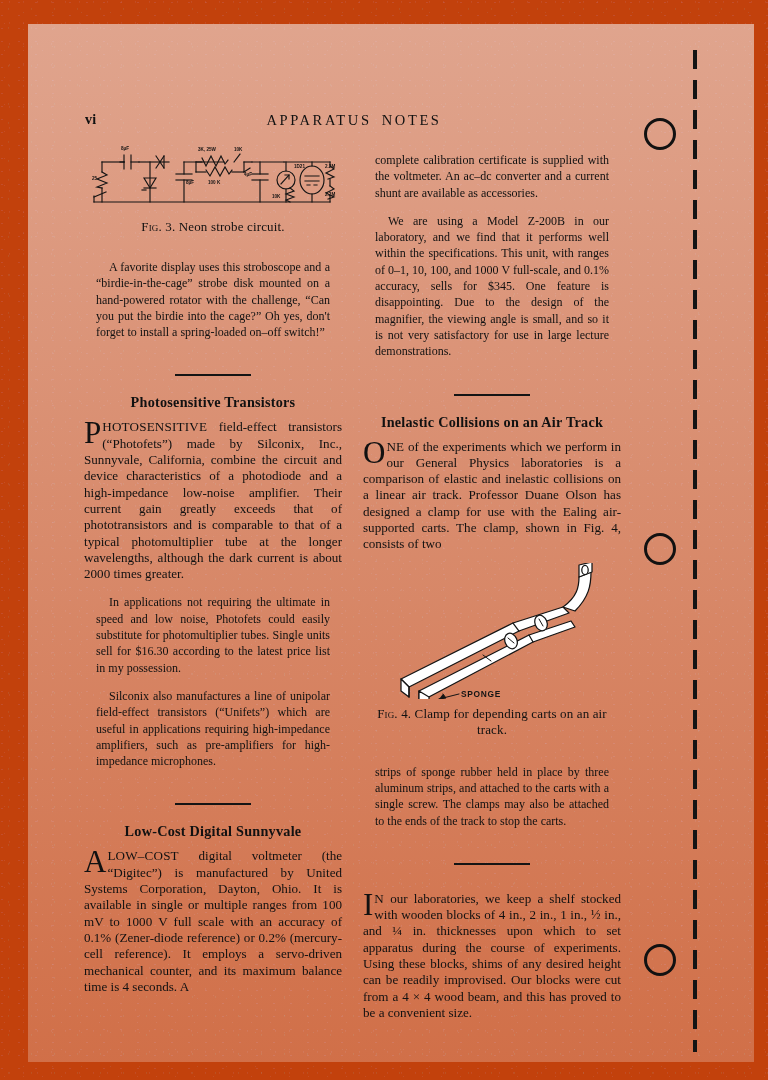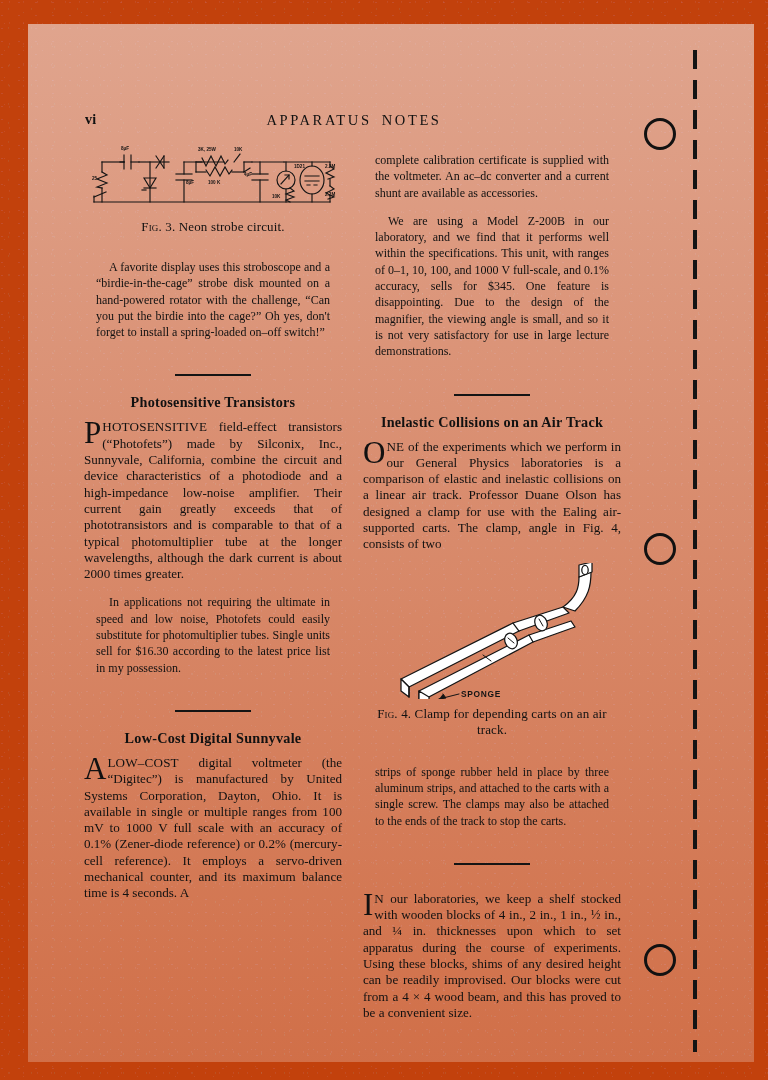--- a/index.html
+++ b/index.html
@@ -292,20 +292,21 @@
       <div class="sp18"></div>
 
       <h2 class="section-title">Photosensitive Transistors</h2>
       <div class="sp8"></div>
 
       <p class="dropcap-para">
         <span class="dropcap">P</span><span class="smallcaps-lead">HOTOSENSITIVE</span><span> field-effect transistors (“Photofets”) made by Silconix, Inc., Sunnyvale, California, combine the circuit and device characteristics of a photodiode and a high-impedance low-noise amplifier. Their current gain greatly exceeds that of phototransistors and is comparable to that of a typical photomultiplier tube at the longer wavelengths, although the dark current is about 2000 times greater.</span>
       </p>
 
       <p class="body indent">In applications not requiring the ultimate in speed and low noise, Photofets could easily substitute for photomultiplier tubes. Single units sell for $16.30 according to the latest price list in my possession.</p>
+      <p class="body indent">Silconix also manufactures a line of unipolar field-effect transistors (“Unifets”) which are useful in applications requiring high-impedance amplifiers, such as pre-amplifiers for high-impedance microphones.</p>
 
       <div class="sp22"></div>
       <div class="rule"></div>
       <div class="sp18"></div>
 
       <h2 class="section-title">Low-Cost Digital Sunnyvale</h2>
       <div class="sp8"></div>
 
       <p class="dropcap-para">
         <span class="dropcap">A</span><span class="smallcaps-lead">LOW–COST</span><span> digital voltmeter (the “Digitec”) is manufactured by United Systems Corporation, Dayton, Ohio. It is available in single or multiple ranges from 100 mV to 1000 V full scale with an accuracy of 0.1% (Zener-diode reference) or 0.2% (mercury-cell reference). It employs a servo-driven mechanical counter, and its maximum balance time is 4 seconds. A</span>
@@ -318,21 +319,21 @@
       <p class="body indent">We are using a Model Z-200B in our laboratory, and we find that it performs well within the specifications. This unit, with ranges of 0–1, 10, 100, and 1000 V full-scale, and 0.1% accuracy, sells for $345. One feature is disappointing. Due to the design of the magnifier, the viewing angle is small, and so it is not very satisfactory for use in large lecture demonstrations.</p>
 
       <div class="sp22"></div>
       <div class="rule"></div>
       <div class="sp18"></div>
 
       <h2 class="section-title">Inelastic Collisions on an Air Track</h2>
       <div class="sp8"></div>
 
       <p class="dropcap-para">
-        <span class="dropcap">O</span><span class="smallcaps-lead">NE</span><span> of the experiments which we perform in our General Physics laboratories is a comparison of elastic and inelastic collisions on a linear air track. Professor Duane Olson has designed a clamp for use with the Ealing air-supported carts. The clamp, angle in Fig. 4, consists of two</span>
+        <span class="dropcap">O</span><span class="smallcaps-lead">NE</span><span> of the experiments which we perform in our General Physics laboratories is a comparison of elastic and inelastic collisions on a linear air track. Professor Duane Olson has designed a clamp for use with the Ealing air-supported carts. The clamp, shown in Fig. 4, consists of two</span>
       </p>
 
       <div class="sp10"></div>
 
       <div class="figure">
         <svg width="258" height="136" viewBox="0 0 258 136">
           <g stroke="#141414" stroke-width="1.25" fill="#ffffff" stroke-linejoin="round" stroke-linecap="round">
 
             <path d="M38 116 L150 60 L200 44 L206 50 L156 68 L46 124 Z"></path>
 

